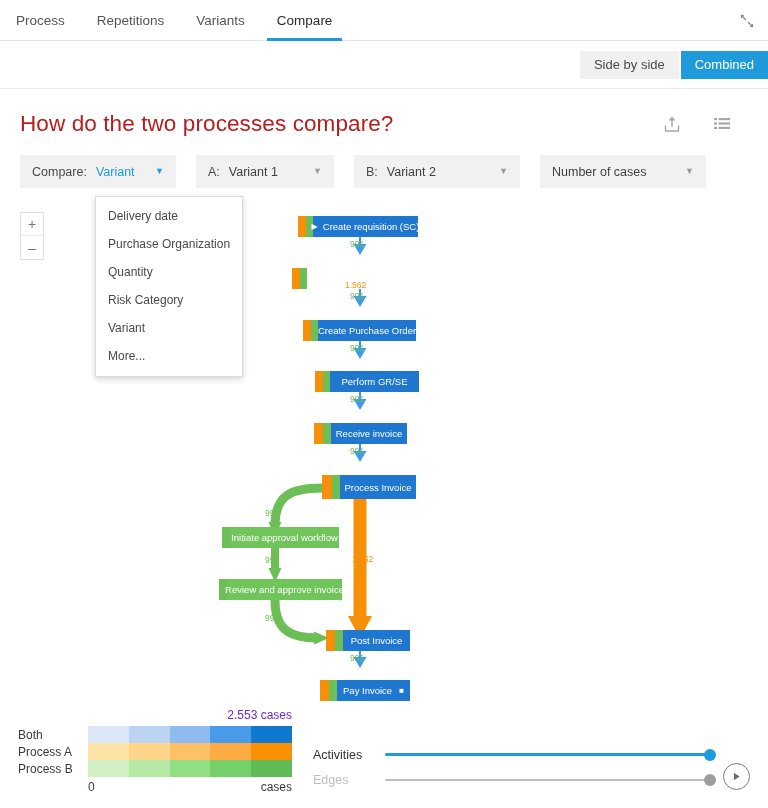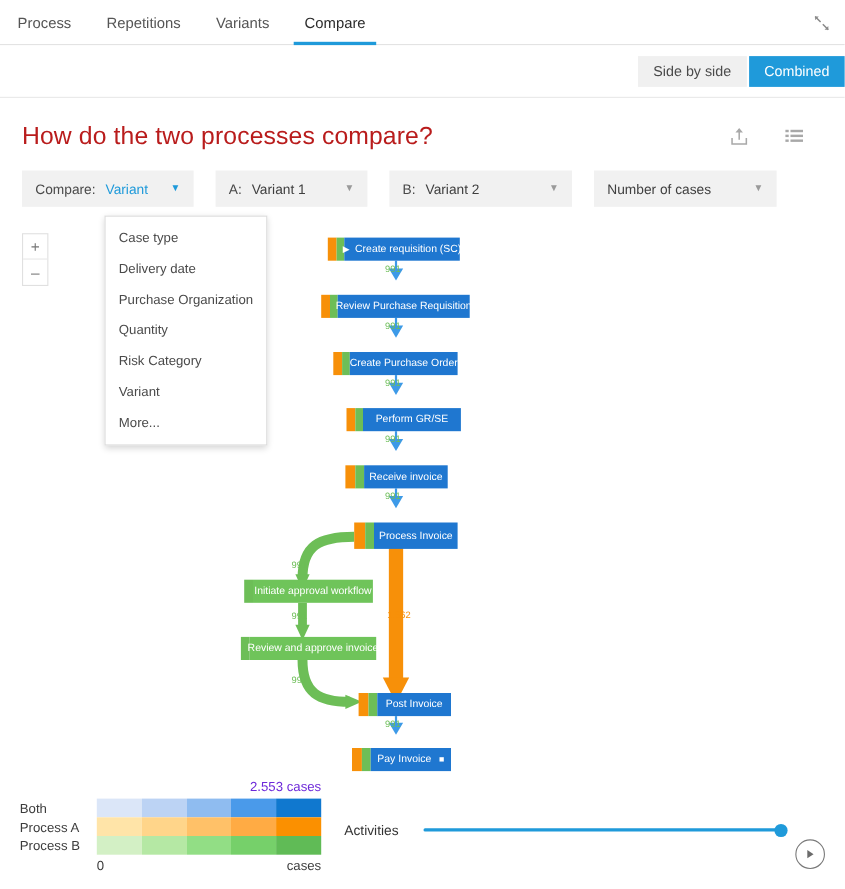--- a/index.html
+++ b/index.html
@@ -279,21 +279,20 @@
     <span class="fval">Variant 2</span>
     <span class="caret">▼</span>
   </div>
   <div class="fbox" id="f-metric">
     <span class="fval">Number of cases</span>
     <span class="caret">▼</span>
   </div>
 </div>
 
 <div class="dropdown">
-  <div class="ditem">Case type</div>
   <div class="ditem">Delivery date</div>
   <div class="ditem">Purchase Organization</div>
   <div class="ditem">Quantity</div>
   <div class="ditem">Risk Category</div>
   <div class="ditem">Variant</div>
   <div class="ditem">More...</div>
 </div>
 
 <div class="zoomctl">
   <div class="zbtn top">+</div>
@@ -374,23 +373,20 @@
     <div class="bar-g" style="width:7px;"></div>
     <div class="nbody" style="width:105px;">
       <span class="playglyph">▶</span>
       <span>Create requisition (SC)</span>
     </div>
   </div>
 
   <div class="node" style="left:292px; top:72px;">
     <div class="bar-o" style="width:8px;"></div>
     <div class="bar-g" style="width:7px;"></div>
-    <div class="nbody" style="width:120px;">
-      <span>Review Purchase Requisition</span>
-    </div>
   </div>
 
   <div class="node" style="left:303px; top:124px;">
     <div class="bar-o" style="width:8px;"></div>
     <div class="bar-g" style="width:7px;"></div>
     <div class="nbody" style="width:98px;">
       <span>Create Purchase Order</span>
     </div>
   </div>
 
@@ -497,20 +493,26 @@
     </div>
   </div>
 
   <div class="sliders">
     <div class="srow">
       <div class="sname">Activities</div>
       <div class="strack">
         <div class="sknob"></div>
       </div>
     </div>
+    <div class="srow">
+      <div class="sname dim">Edges</div>
+      <div class="strack dim">
+        <div class="sknob dim"></div>
+      </div>
+    </div>
   </div>
 
   <div class="playbtn">
     <svg viewBox="0 0 12 12" width="11" height="11">
       <path d="M3.2 2 L9.4 6 L3.2 10 Z" fill="#6b6b6b"></path>
     </svg>
   </div>
 
 </div>
 

